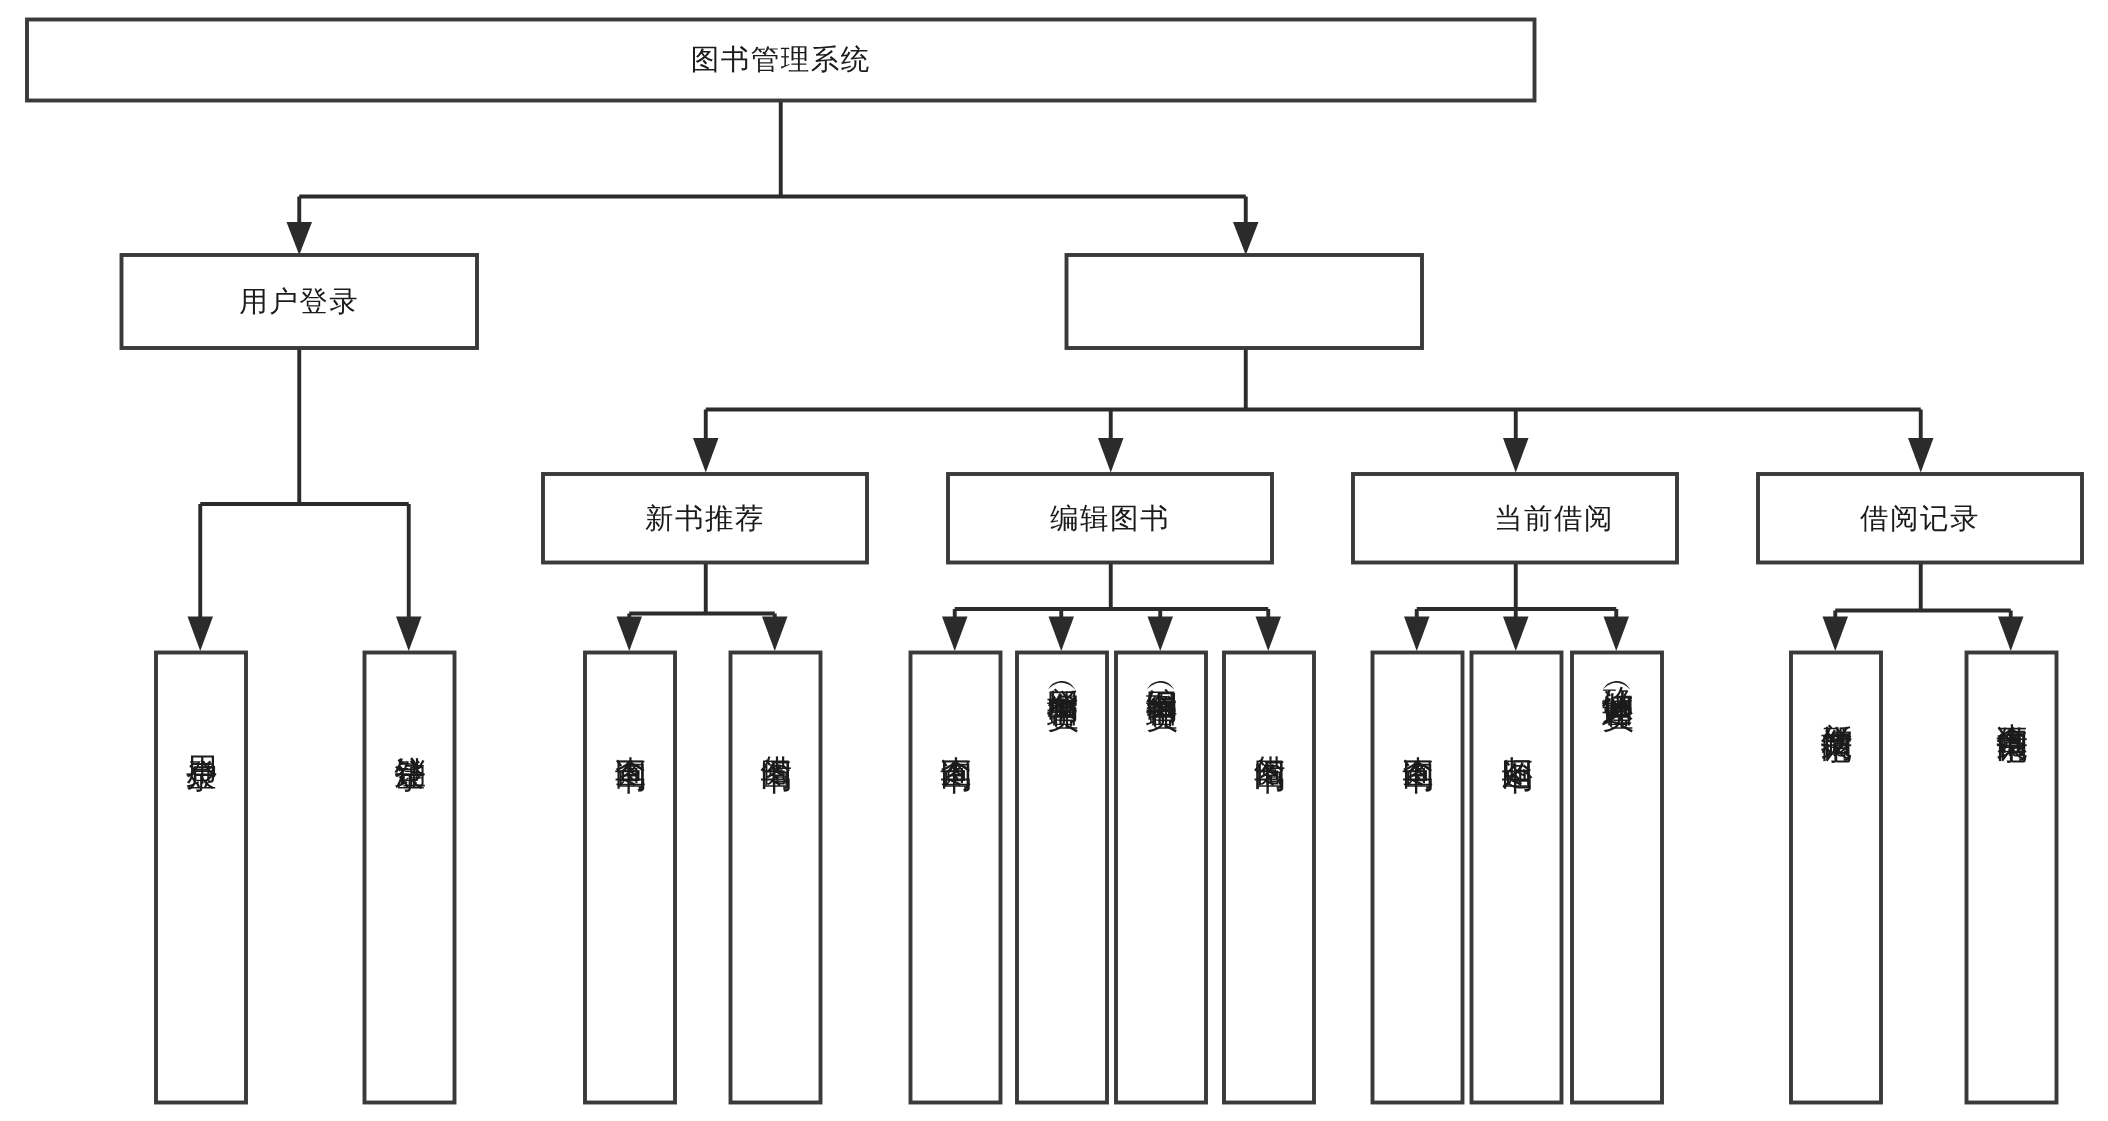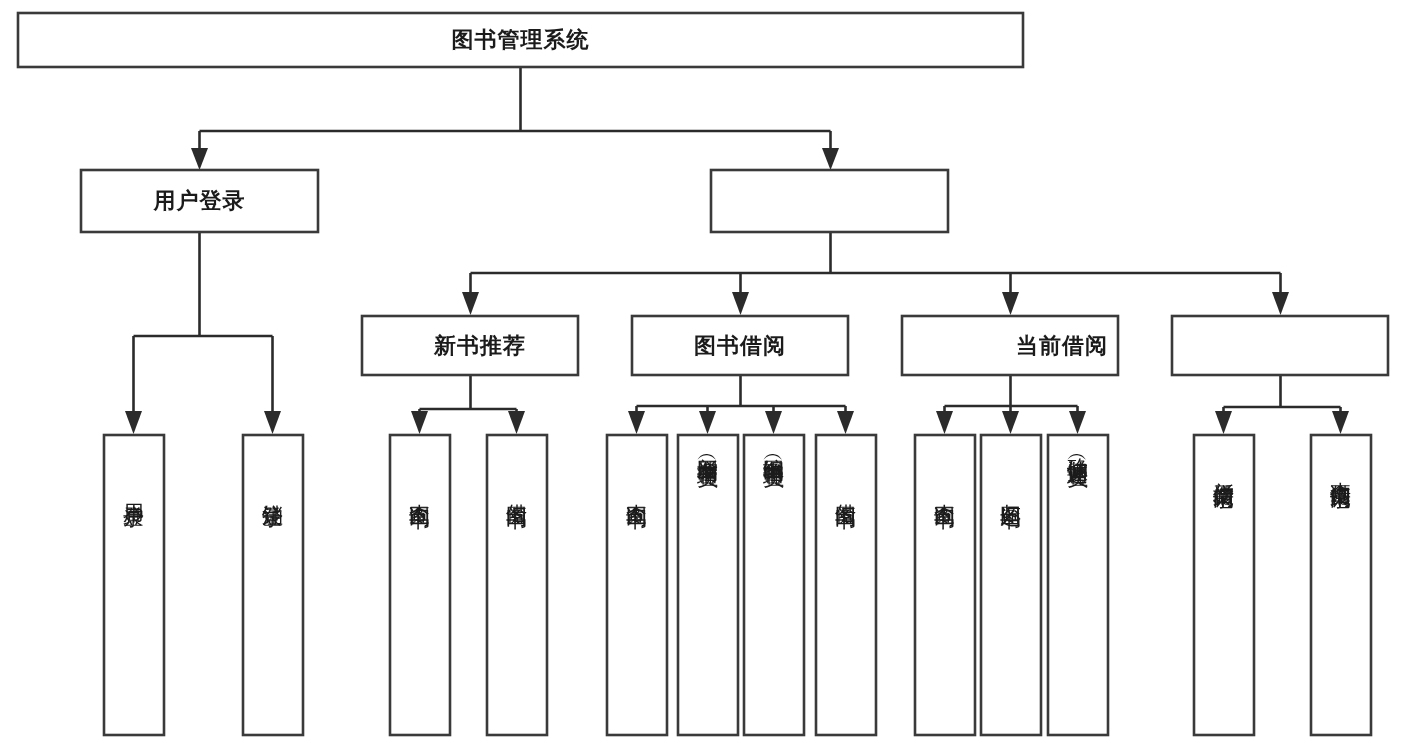--- a/index.html
+++ b/index.html
@@ -59,25 +59,24 @@
   }
   .hlabel-wrap {
     position: absolute;
     display: flex;
     align-items: center;
     justify-content: center;
     pointer-events: none;
   }
   .hlabel-text {
     font-family: "Liberation Sans", "DejaVu Sans", sans-serif;
-    font-size: 22px;
+    font-size: 19px;
     color: #1b1b1b;
     letter-spacing: 1px;
     white-space: nowrap;
-    font-weight: bold;
   }
   #watermark {
     position: absolute;
     right: 8px;
     bottom: 6px;
     font-family: "Liberation Sans", "DejaVu Sans", sans-serif;
     font-size: 19px;
     color: #b9b9b9;
     letter-spacing: 0.5px;
     white-space: nowrap;
@@ -196,32 +195,35 @@
 
   <div class="hlabel-wrap" style="left:18px; top:13px; width:1005px; height:54px;">
     <span class="hlabel-text">图书管理系统</span>
   </div>
 
   <div class="hlabel-wrap" style="left:81px; top:170px; width:237px; height:62px;">
     <span class="hlabel-text">用户登录</span>
   </div>
 
 
-  <div class="hlabel-wrap" style="left:362px; top:316px; width:216px; height:59px;margin-left:10px;">
+  <div class="hlabel-wrap" style="left:362px; top:316px; width:216px; height:59px;">
     <span class="hlabel-text">新书推荐</span>
   </div>
 
   <div class="hlabel-wrap" style="left:632px; top:316px; width:216px; height:59px;">
-    <span class="hlabel-text">图书借阅</span>
-  </div>
-
-  <div class="hlabel-wrap" style="left:892px; top:316px; width:216px; height:59px;justify-content:flex-end;">
+    <span class="hlabel-text">编辑图书</span>
+  </div>
+
+  <div class="hlabel-wrap" style="left:928px; top:316px; width:216px; height:59px;">
     <span class="hlabel-text">当前借阅</span>
   </div>
 
+  <div class="hlabel-wrap" style="left:1172px; top:316px; width:216px; height:59px;">
+    <span class="hlabel-text">借阅记录</span>
+  </div>
 
   <div class="vlabel-wrap" style="left:104px; top:435px; width:60px; height:300px; padding-top:52px;">
     <span class="vlabel-text">用户登录</span>
   </div>
   <div class="vlabel-wrap" style="left:243px; top:435px; width:60px; height:300px; padding-top:52px;">
     <span class="vlabel-text">注销登录</span>
   </div>
 
   <div class="vlabel-wrap" style="left:390px; top:435px; width:60px; height:300px; padding-top:52px;">
     <span class="vlabel-text">查询图书</span>

